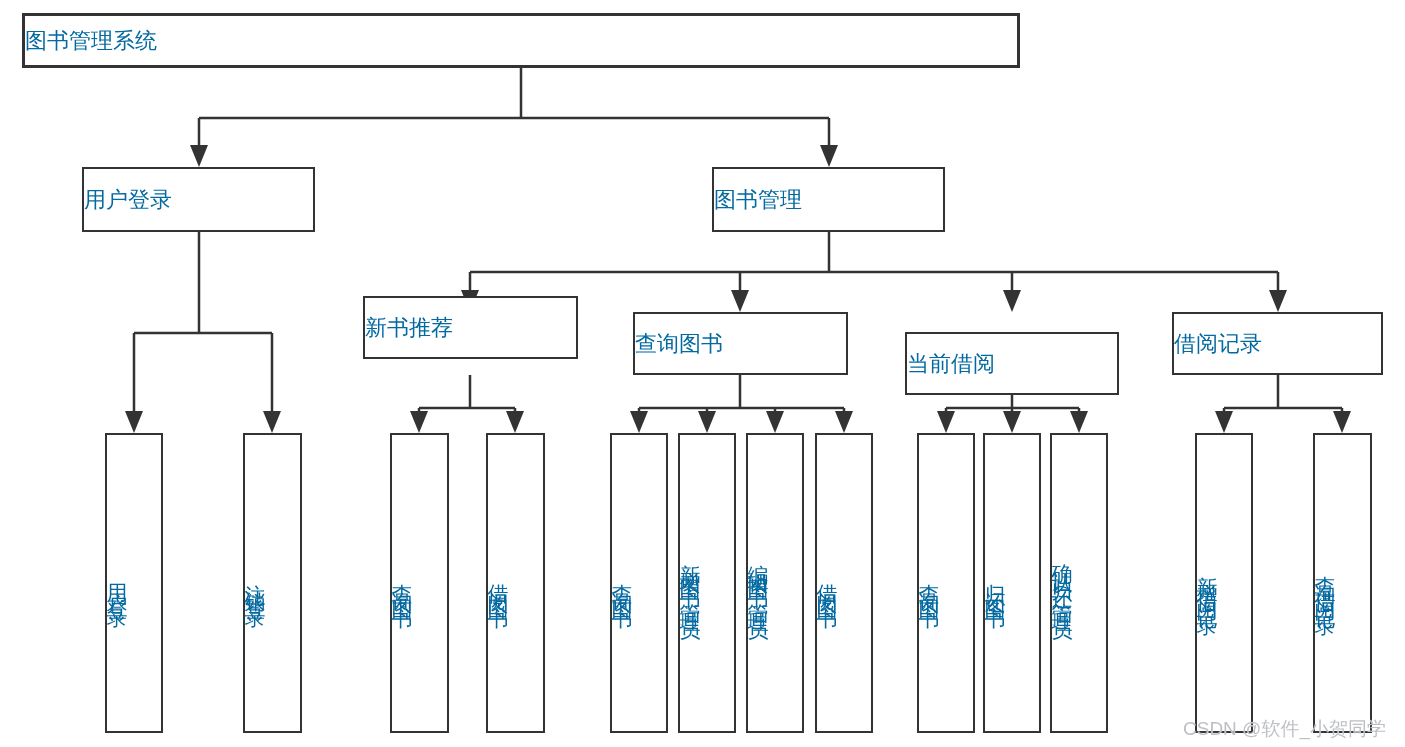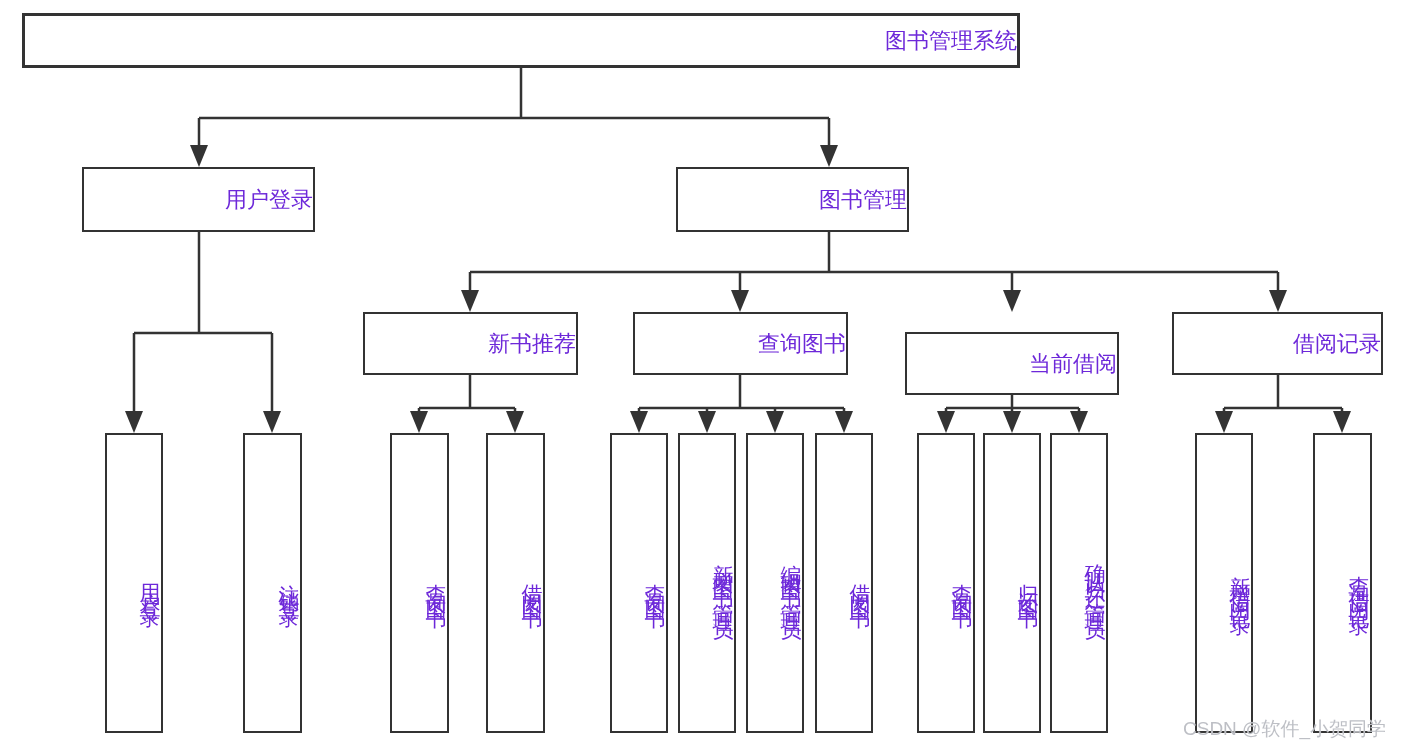--- a/index.html
+++ b/index.html
@@ -22,22 +22,22 @@
     height: 747px;
     z-index: 1;
   }
   .node {
     position: absolute;
     box-sizing: border-box;
     border: 2.5px solid #333333;
     background: #ffffff;
     display: flex;
     align-items: center;
-    justify-content: flex-end;
-    color: #6d28d9;
+    justify-content: flex-start;
+    color: #0369a1;
     z-index: 2;
   }
   .node.root   { font-size: 22px; border-width: 3px; }
   .node.level2 { font-size: 22px; }
   .node.level3 { font-size: 22px; }
   .node.leaf   { font-size: 21px; }
   .vtext {
     writing-mode: vertical-rl;
     text-orientation: mixed;
     letter-spacing: 8px;
@@ -107,25 +107,25 @@
     </g>
   </svg>
 
   <div class="node root" style="left:22px; top:13px; width:998px; height:55px;">
     <span>图书管理系统</span>
   </div>
 
   <div class="node level2" style="left:82px; top:167px; width:233px; height:65px;">
     <span>用户登录</span>
   </div>
-  <div class="node level2" style="left:676px; top:167px; width:233px; height:65px;">
+  <div class="node level2" style="left:712px; top:167px; width:233px; height:65px;">
     <span>图书管理</span>
   </div>
 
-  <div class="node level3" style="left:363px; top:312px; width:215px; height:63px;font-family:Liberation Mono, monospace;">
+  <div class="node level3" style="left:363px; top:296px; width:215px; height:63px;font-family:Liberation Mono, monospace;">
     <span>新书推荐</span>
   </div>
   <div class="node level3" style="left:633px; top:312px; width:215px; height:63px;">
     <span>查询图书</span>
   </div>
   <div class="node level3" style="left:905px; top:312px; width:214px; height:63px;margin-top:20px;">
     <span>当前借阅</span>
   </div>
   <div class="node level3" style="left:1172px; top:312px; width:211px; height:63px;">
     <span>借阅记录</span>

